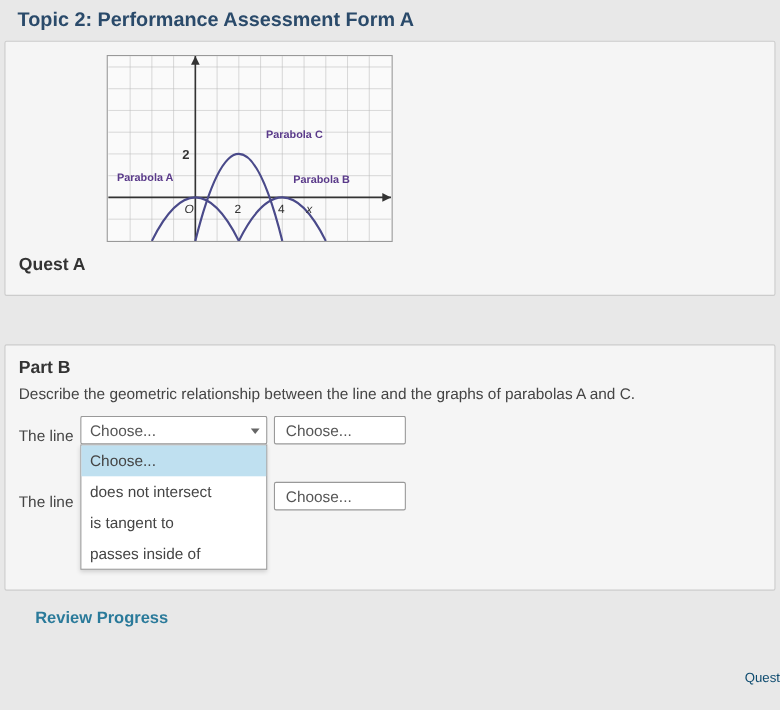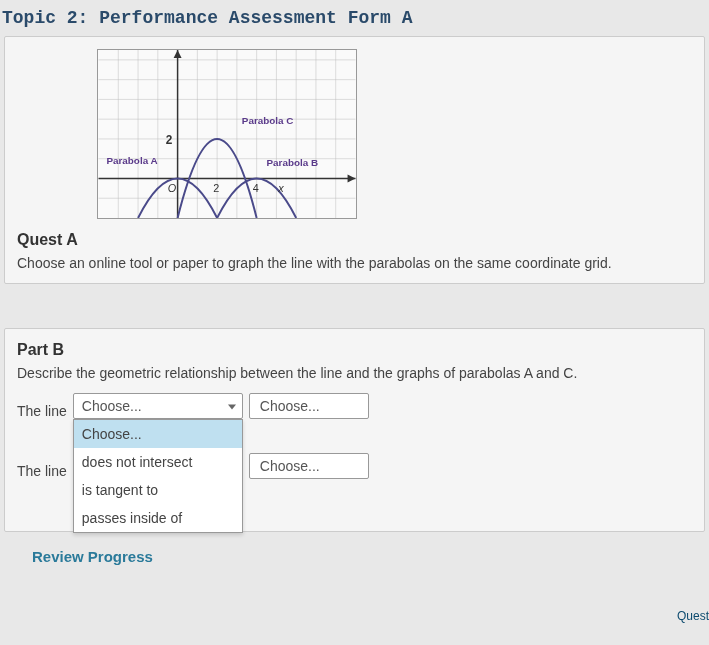--- a/index.html
+++ b/index.html
@@ -8,23 +8,22 @@
       background: #e8e8e8;
       width: 709px;
       height: 645px;
       overflow: hidden;
       color: #444;
     }
     .title {
       font-size: 18px;
       font-weight: bold;
       color: #2a4a6a;
-      padding: 8px 2px;
-      filter: blur(0.3px);
-      font-family: Liberation Mono, monospace;
+      padding: 8px 16px;
+      filter: blur(0.3px);
     }
     .section {
       background: #f5f5f5;
       border: 1px solid #ccc;
       border-radius: 2px;
       margin: 0 4px 8px 4px;
       padding: 12px;
     }
     .graph-wrap {
       display: flex;
@@ -174,24 +173,23 @@
       <text x="70" y="144" font-size="11" fill="#333" font-style="italic">O</text>
       <text x="116" y="144" font-size="11" fill="#333">2</text>
       <text x="156" y="144" font-size="11" fill="#333">4</text>
       <text x="182" y="144" font-size="11" fill="#333" font-style="italic">x</text>
       <text x="8" y="115" font-size="10" fill="#5a3a8a" font-weight="bold">Parabola A</text>
       <text x="170" y="117" font-size="10" fill="#5a3a8a" font-weight="bold">Parabola B</text>
       <text x="145" y="75" font-size="10" fill="#5a3a8a" font-weight="bold">Parabola C</text>
     </svg>
   </div>
   <div class="part-label">Quest A</div>
-  <div class="part-text">Choose an online tool or paper to graph the line with the parabolas on the same coordinate grid.</div>
 </div>
 
-<div class="section" style="position:relative; padding-bottom:40px;margin-top:44px;">
+<div class="section" style="position:relative; padding-bottom:60px;margin-top:44px;">
   <div class="part-label">Part B</div>
   <div class="part-text">Describe the geometric relationship between the line and the graphs of parabolas A and C.</div>
 
   <div class="sentence-row">
     <span>The line</span>
     <div class="dropdown">
       <div class="dropdown-btn">Choose...</div>
       <div class="dropdown-menu">
         <div class="opt sel">Choose...</div>
         <div class="opt">does not intersect</div>

